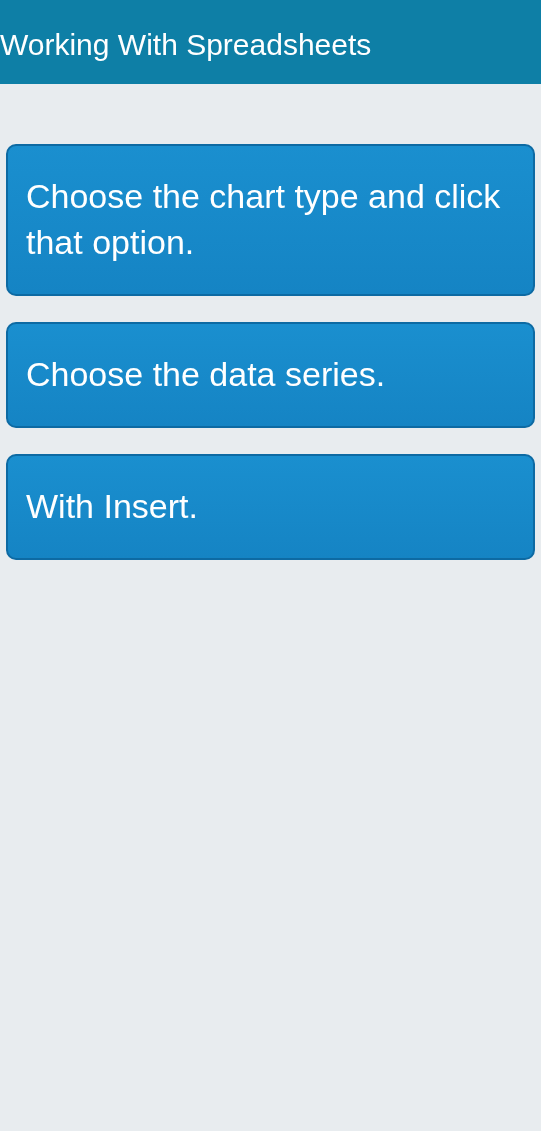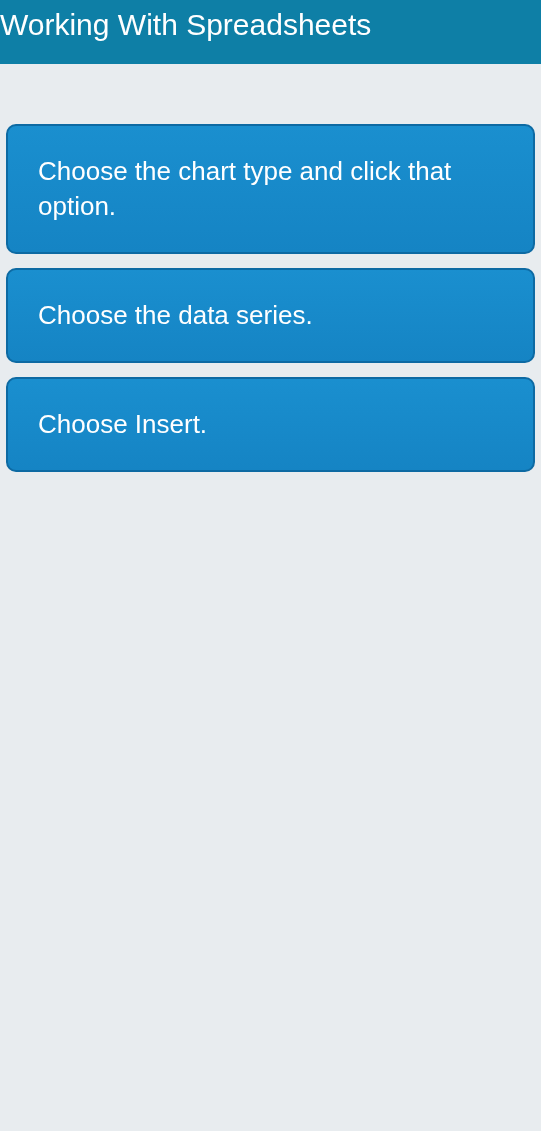--- a/index.html
+++ b/index.html
@@ -10,37 +10,37 @@
     body {
       width: 541px;
       height: 1131px;
       font-family: Arial, Helvetica, sans-serif;
       background: #e8ecef;
       overflow: hidden;
     }
     .header {
       background: #0e7fa6;
       color: #fff;
-      padding: 8px 10px 22px 0;
+      padding: 28px 10px 22px 0;
       font-size: 30px;
       font-weight: 400;
       width: 100%;
     }
     .content {
       padding: 60px 6px 0 6px;
     }
     .card {
       background: #1989c9;
       background: linear-gradient(180deg, #1a8fcf 0%, #1584c4 100%);
       border: 2px solid #0d6aa3;
       border-radius: 10px;
       color: #fff;
-      padding: 28px 30px;
-      margin-bottom: 14px;
-      font-size: 26px;
+      padding: 28px 18px;
+      margin-bottom: 26px;
+      font-size: 34px;
       line-height: 1.35;
       cursor: pointer;
       min-height: 90px;
       display: flex;
       align-items: center;
     }
   </style>
 </head>
 <body>
 
@@ -49,15 +49,15 @@
 </div>
 
 <div class="content">
   <div class="card">
     <span>Choose the chart type and click that option.</span>
   </div>
   <div class="card">
     <span>Choose the data series.</span>
   </div>
   <div class="card">
-    <span>Choose Insert.</span>
+    <span>With Insert.</span>
   </div>
 </div>
 
 </body></html>

